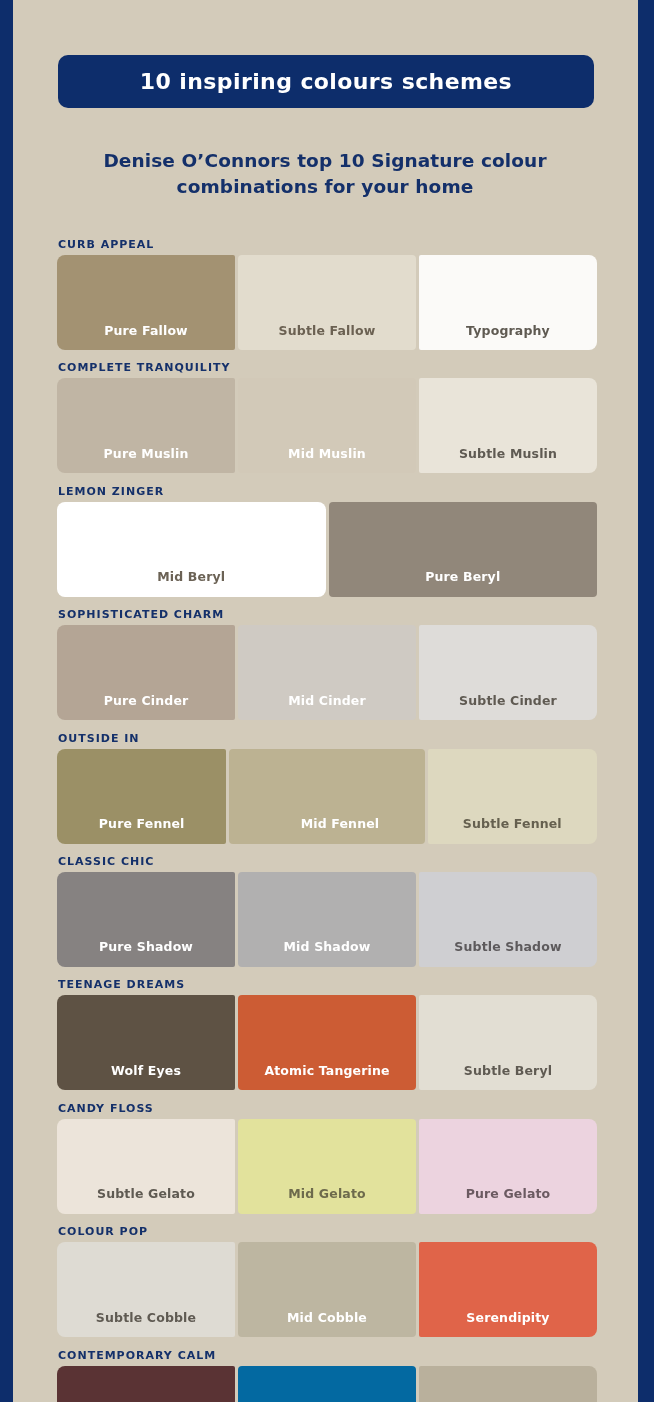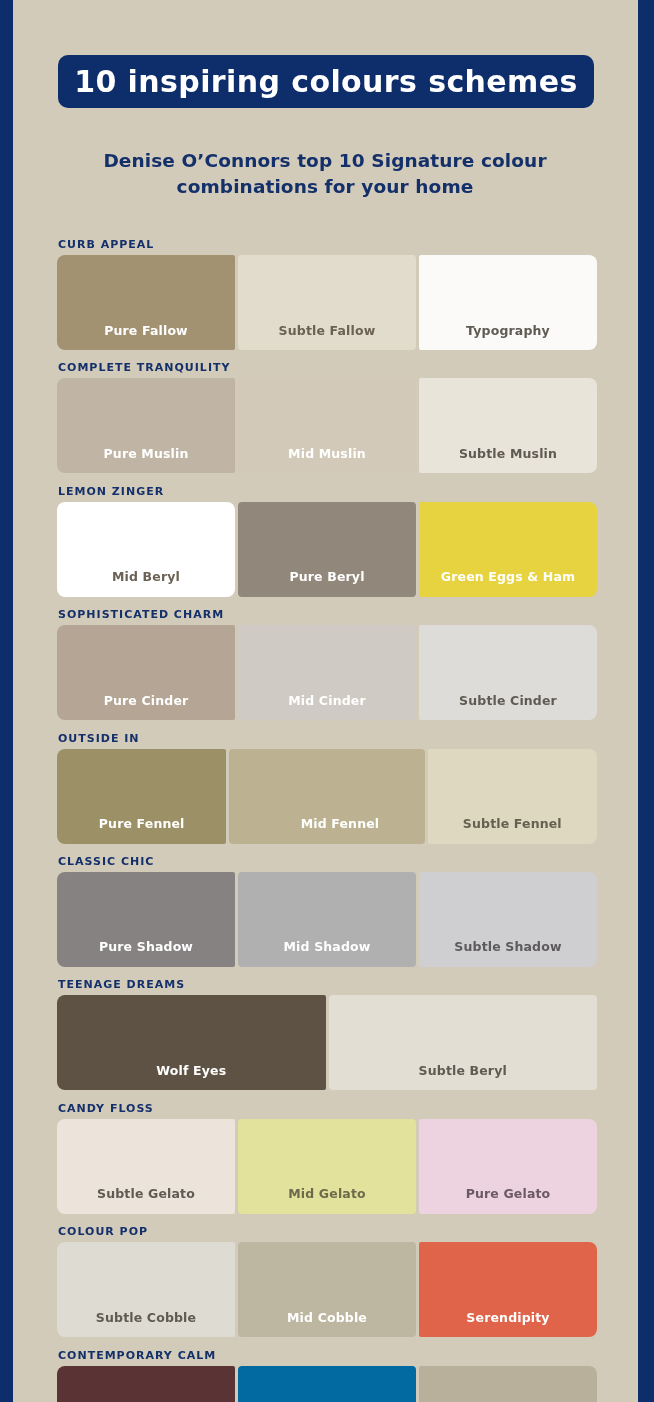--- a/index.html
+++ b/index.html
@@ -27,21 +27,21 @@
   
   .banner {
     position:absolute; left:45px; top:55px;
     width:536px; height:53px;
     background:#0d2d6b;
     border-radius:10px;
     display:flex; align-items:center; justify-content:center;
   }
   .banner-title {
     color:#ffffff;
-    font-size:30px;
+    font-size:22px;
     font-weight:bold;
     letter-spacing:.4px;
     text-align:center;
     white-space:nowrap;
   }
 
   .subtitle {
     position:absolute; left:42px; top:148px;
     width:540px;
     text-align:center;
@@ -142,23 +142,20 @@
       </div>
       <div class="scheme">
         <div class="scheme-title" style="color: rgb(20, 48, 106);">LEMON ZINGER</div>
         <div class="swatch-row">
           <div class="swatch" style="background: #ffffff; border-radius: 8px;">
             <span class="swatch-label" style="color: rgb(107, 98, 85);">Mid Beryl</span>
           </div>
           <div class="swatch" style="background: rgb(145, 135, 122);">
             <span class="swatch-label" style="color: rgb(255, 255, 255);">Pure Beryl</span>
           </div>
-          <div class="swatch" style="background: rgb(230, 211, 63);">
-            <span class="swatch-label" style="color: rgb(255, 255, 255);">Green Eggs &amp; Ham</span>
-          </div>
         </div>
       </div>
       <div class="scheme">
         <div class="scheme-title" style="color: rgb(20, 48, 106);">SOPHISTICATED CHARM</div>
         <div class="swatch-row">
           <div class="swatch" style="background: rgb(180, 165, 149);">
             <span class="swatch-label" style="color: rgb(255, 255, 255);">Pure Cinder</span>
           </div>
           <div class="swatch" style="background: rgb(207, 202, 195);">
             <span class="swatch-label" style="color: rgb(255, 255, 255);">Mid Cinder</span>
@@ -195,20 +192,23 @@
             <span class="swatch-label" style="color: rgb(93, 90, 92);">Subtle Shadow</span>
           </div>
         </div>
       </div>
       <div class="scheme">
         <div class="scheme-title" style="color: rgb(20, 48, 106);">TEENAGE DREAMS</div>
         <div class="swatch-row">
           <div class="swatch" style="background: rgb(94, 82, 68);">
             <span class="swatch-label" style="color: rgb(255, 255, 255);">Wolf Eyes</span>
           </div>
+          <div class="swatch" style="background: rgb(204, 92, 52);">
+            <span class="swatch-label" style="color: rgb(255, 255, 255);">Atomic Tangerine</span>
+          </div>
           <div class="swatch" style="background: rgb(226, 222, 211);">
             <span class="swatch-label" style="color: rgb(95, 90, 82);">Subtle Beryl</span>
           </div>
         </div>
       </div>
       <div class="scheme">
         <div class="scheme-title" style="color: rgb(20, 48, 106);">CANDY FLOSS</div>
         <div class="swatch-row">
           <div class="swatch" style="background: rgb(236, 228, 218);">
             <span class="swatch-label" style="color: rgb(95, 90, 82);">Subtle Gelato</span>

